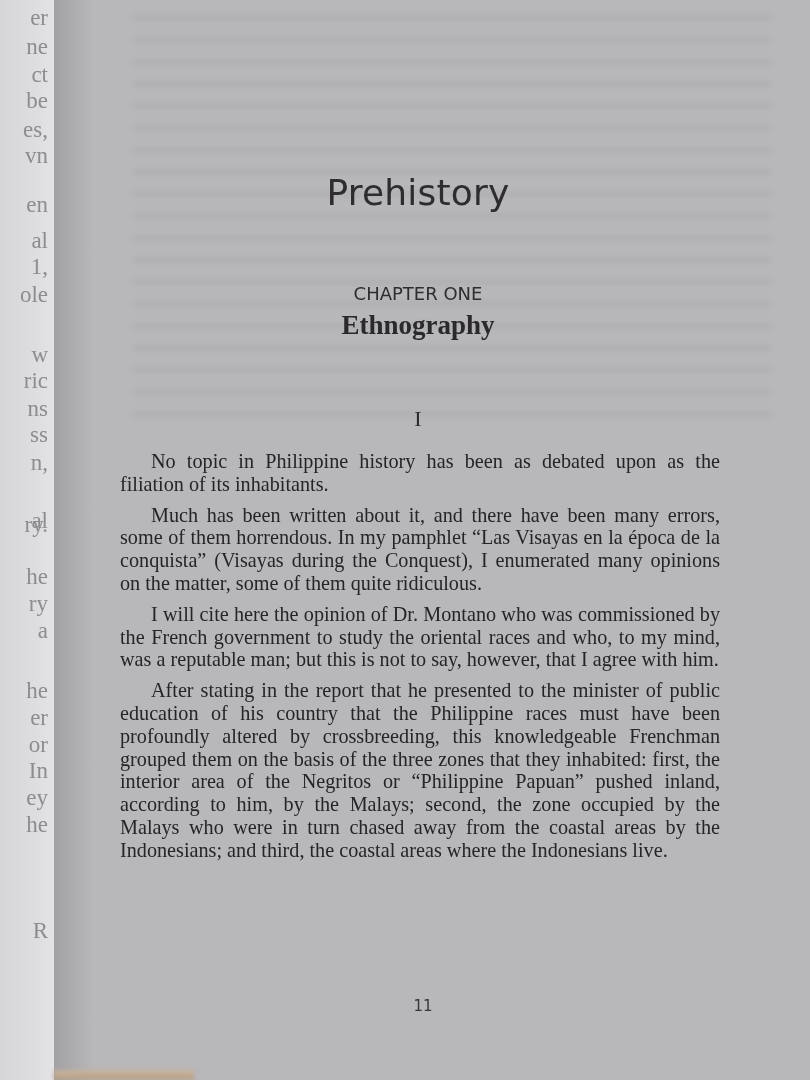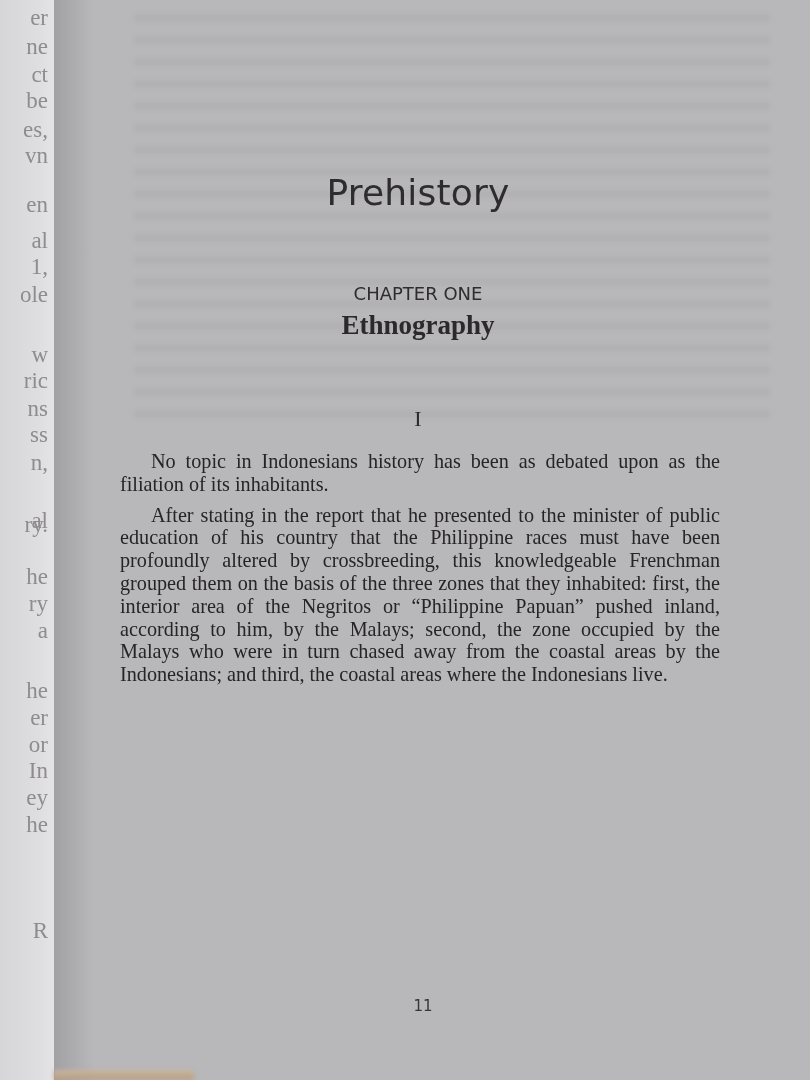--- a/index.html
+++ b/index.html
@@ -99,18 +99,20 @@
   </div>
 <div class="gutter-shadow"></div>
 
 <div class="page">
   <div class="bleed"></div>
   <div class="part-title">Prehistory</div>
   <div class="chapter-label">CHAPTER ONE</div>
   <div class="chapter-title">Ethnography</div>
   <div class="section-num">I</div>
   <div class="body-text">
-    <p>No topic in Indonesians history has been as debated upon as the filiation of its inhabitants.</p>
+    <p>No topic in Philippine history has been as debated upon as the filiation of its inhabitants.</p>
+    <p>Much has been written about it, and there have been many errors, some of them horrendous. In my pamphlet “Las Visayas en la época de la conquista” (Visayas during the Conquest), I enumerated many opinions on the matter, some of them quite ridiculous.</p>
+    <p>I will cite here the opinion of Dr. Montano who was commissioned by the French government to study the oriental races and who, to my mind, was a reputable man; but this is not to say, however, that I agree with him.</p>
     <p>After stating in the report that he presented to the minister of public education of his country that the Philippine races must have been profoundly altered by crossbreeding, this knowledgeable Frenchman grouped them on the basis of the three zones that they inhabited: first, the interior area of the Negritos or “Philippine Papuan” pushed inland, according to him, by the Malays; second, the zone occupied by the Malays who were in turn chased away from the coastal areas by the Indonesians; and third, the coastal areas where the Indonesians live.</p>
   </div>
   <div class="page-number">11</div>
 </div>
 <div class="table-edge"></div>
 
 </body></html>

